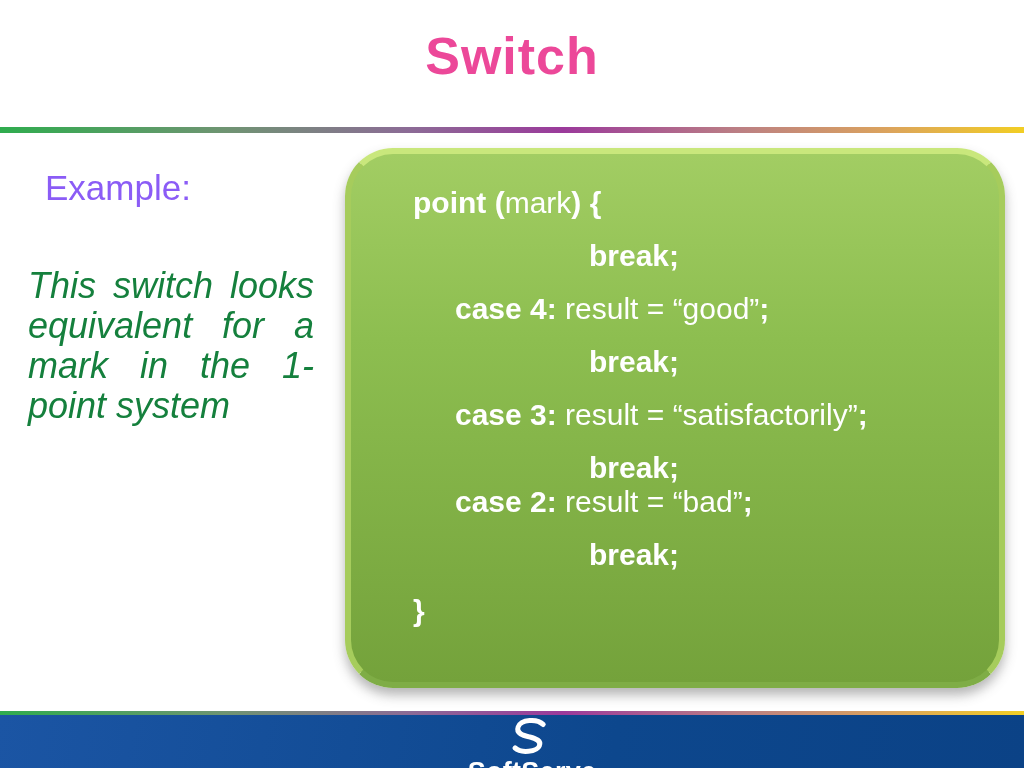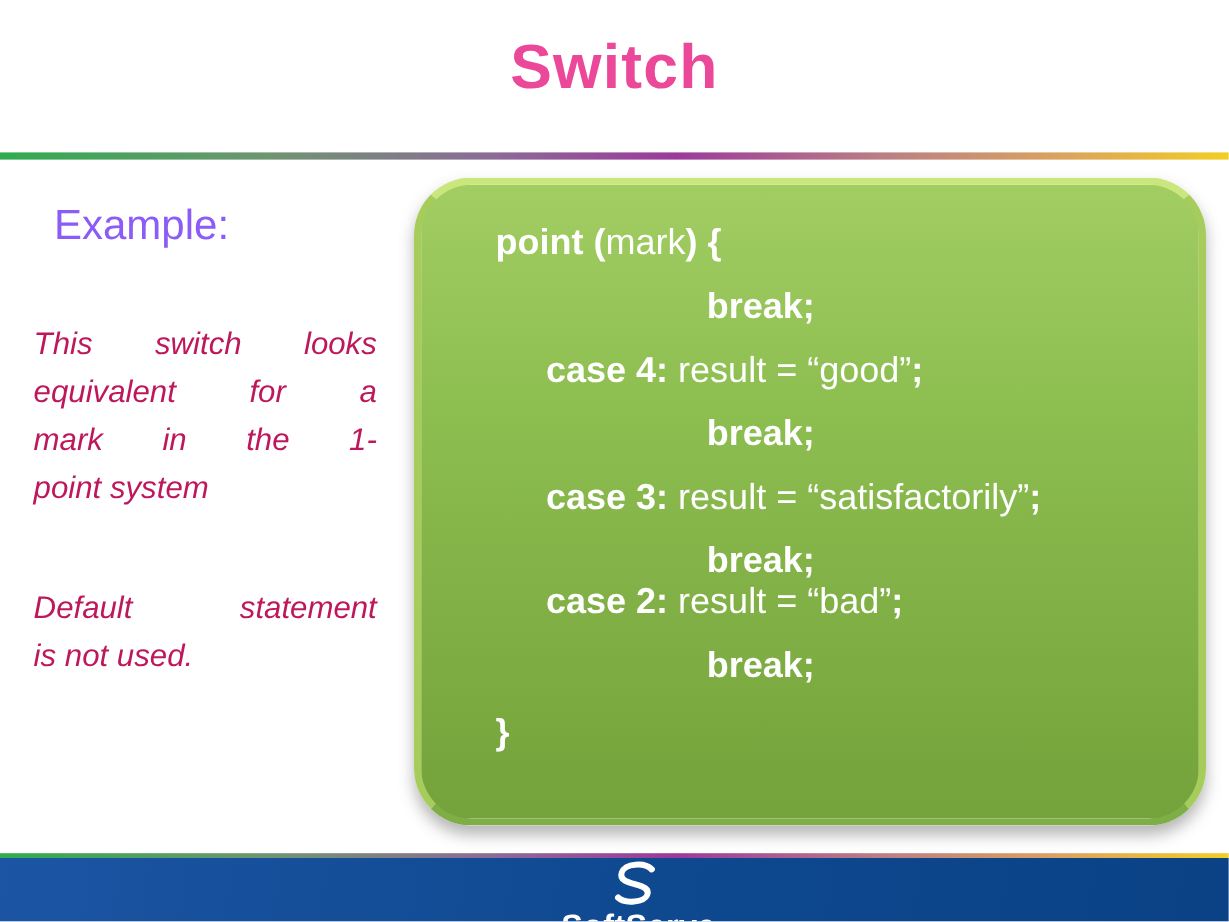--- a/index.html
+++ b/index.html
@@ -26,21 +26,21 @@
     background:linear-gradient(90deg,
       #2FAC4E 0%, #6F9472 22%, #8C6B96 40%, #9B3A9B 55%,
       #BB7F84 72%, #DCA45C 87%, #F2CE24 100%);
   }
   .rule-top { top:127px; height:6px; }
   .rule-footer { top:711px; height:4px; }
 
   
   .left-panel { position:absolute; left:28px; top:168px; width:286px; color:#1c1c1c; }
   .ex-head { font-size:35px; color:#8b5cf6; padding-left:17px; }
-  .para { font-style:italic; font-size:26px; color:#be185d; }
+  .para { font-style:italic; font-size:36px; color:#15803d; }
   .para-1 { margin-top:58px; }
   .para-2 { margin-top:60px; }
   .jl { line-height:40px; text-align:justify; text-align-last:justify; white-space:nowrap; }
   .jl.last { text-align-last:left; }
 
   
   .code-box {
     position:absolute; left:345px; top:148px; width:660px; height:540px;
     border-radius:48px;
     background:linear-gradient(180deg, #A2CD63 0%, #8DBE50 35%, #74A23B 100%);
@@ -80,24 +80,20 @@
   <div class="rule rule-top"></div>
 
   <aside class="left-panel">
     <div class="ex-head">Example:</div>
     <div class="para para-1">
       <div class="jl">This switch looks</div>
       <div class="jl">equivalent for a</div>
       <div class="jl">mark in the 1-</div>
       <div class="jl last">point system</div>
     </div>
-    <div class="para para-2">
-      <div class="jl">Default statement</div>
-      <div class="jl last">is not used.</div>
-    </div>
   </aside>
 
   <section class="code-box">
     <div class="cl ind0"><span class="b">point (</span><span>mark</span><span class="b">) {</span></div>
     <div class="cl ind2"><span class="b">break;</span></div>
     <div class="cl ind1"><span class="b">case 4:</span><span> result = “good”</span><span class="b">;</span></div>
     <div class="cl ind2"><span class="b">break;</span></div>
     <div class="cl ind1"><span class="b">case 3:</span><span> result = “satisfactorily”</span><span class="b">;</span></div>
     <div class="cl ind2"><span class="b">break;</span></div>
     <div class="cl ind1 tight"><span class="b">case 2:</span><span> result = “bad”</span><span class="b">;</span></div>

